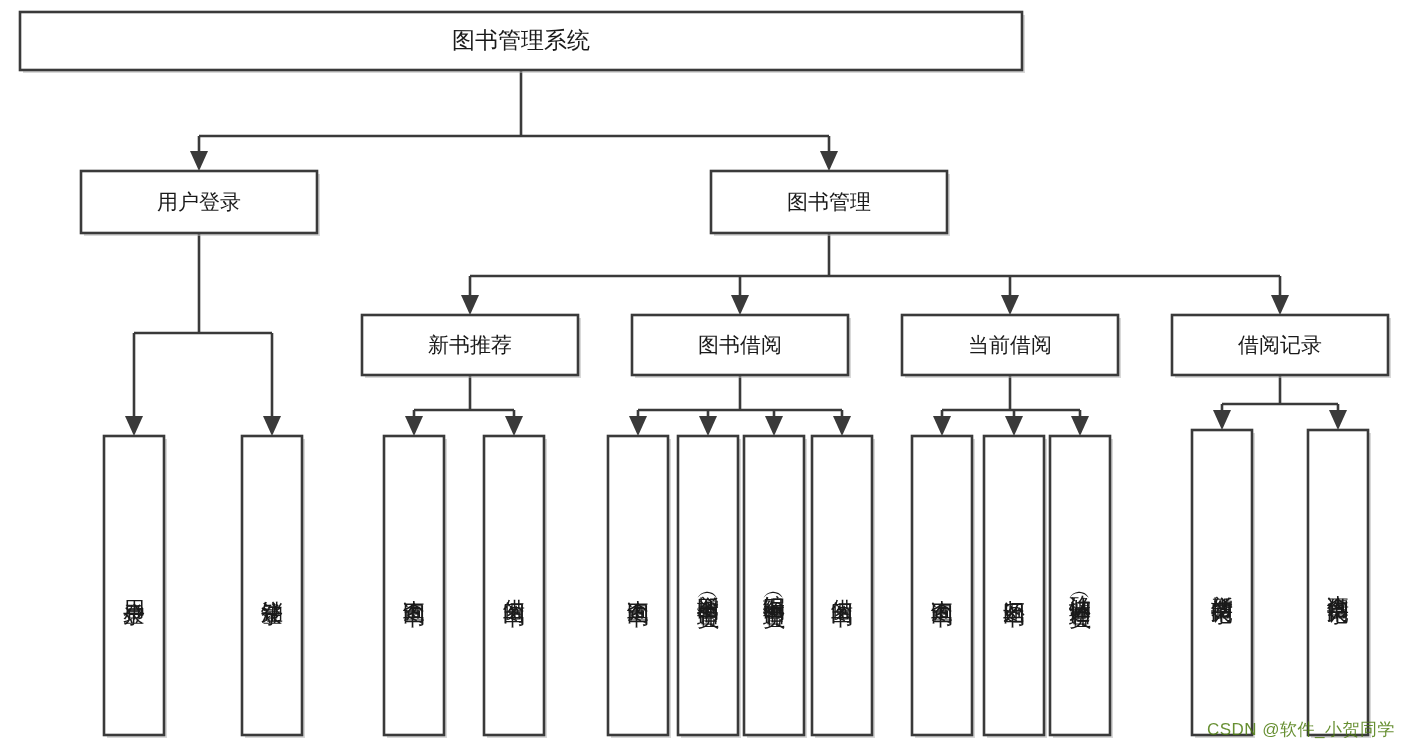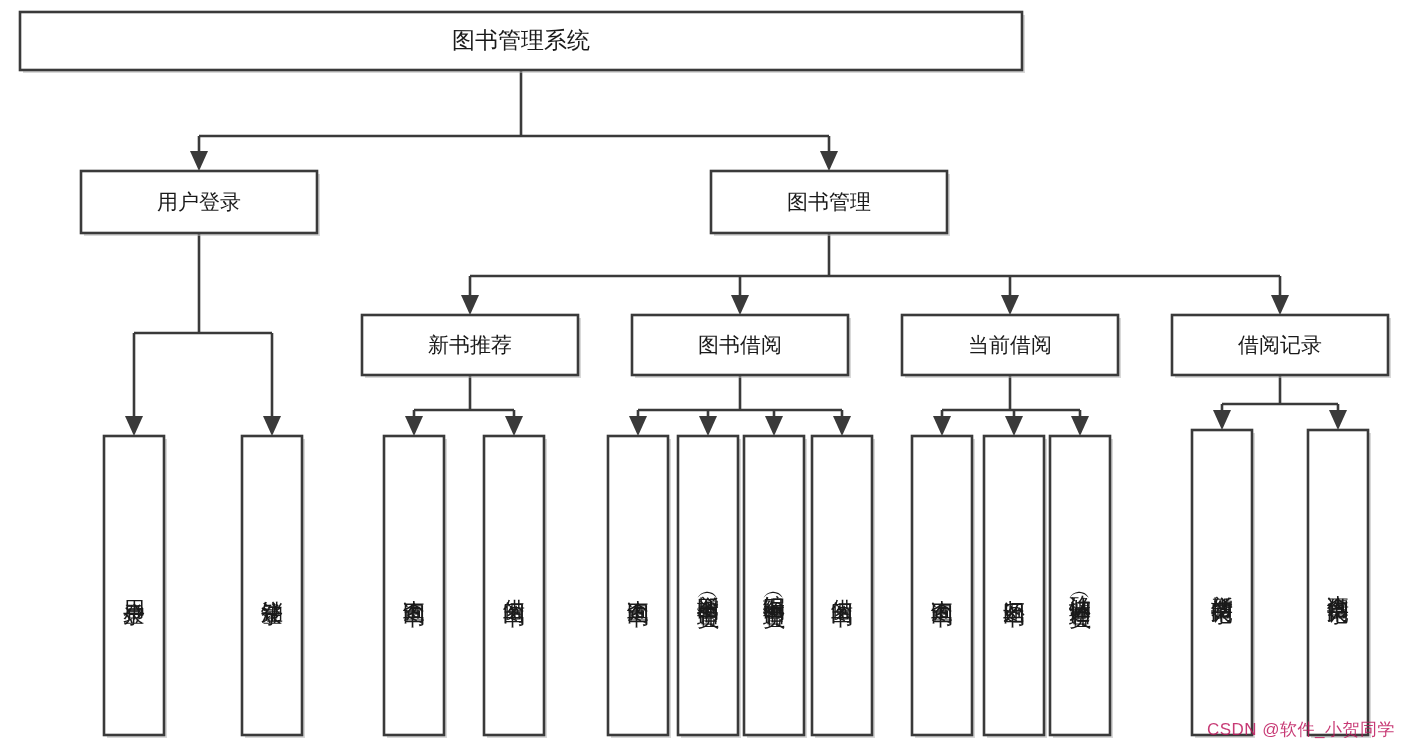--- a/index.html
+++ b/index.html
@@ -74,21 +74,21 @@
     justify-content: center;
     white-space: nowrap;
     pointer-events: none;
   }
   .watermark {
     position: absolute;
     right: 10px;
     bottom: 6px;
     font-family: "Liberation Sans", "DejaVu Sans", sans-serif;
     font-size: 17px;
-    color: #be185d;
+    color: #4d7c0f;
     opacity: 0.85;
     letter-spacing: 0.5px;
     white-space: nowrap;
   }
 </style>
 </head>
 <body>
 
 <div id="diagram-root">
 

